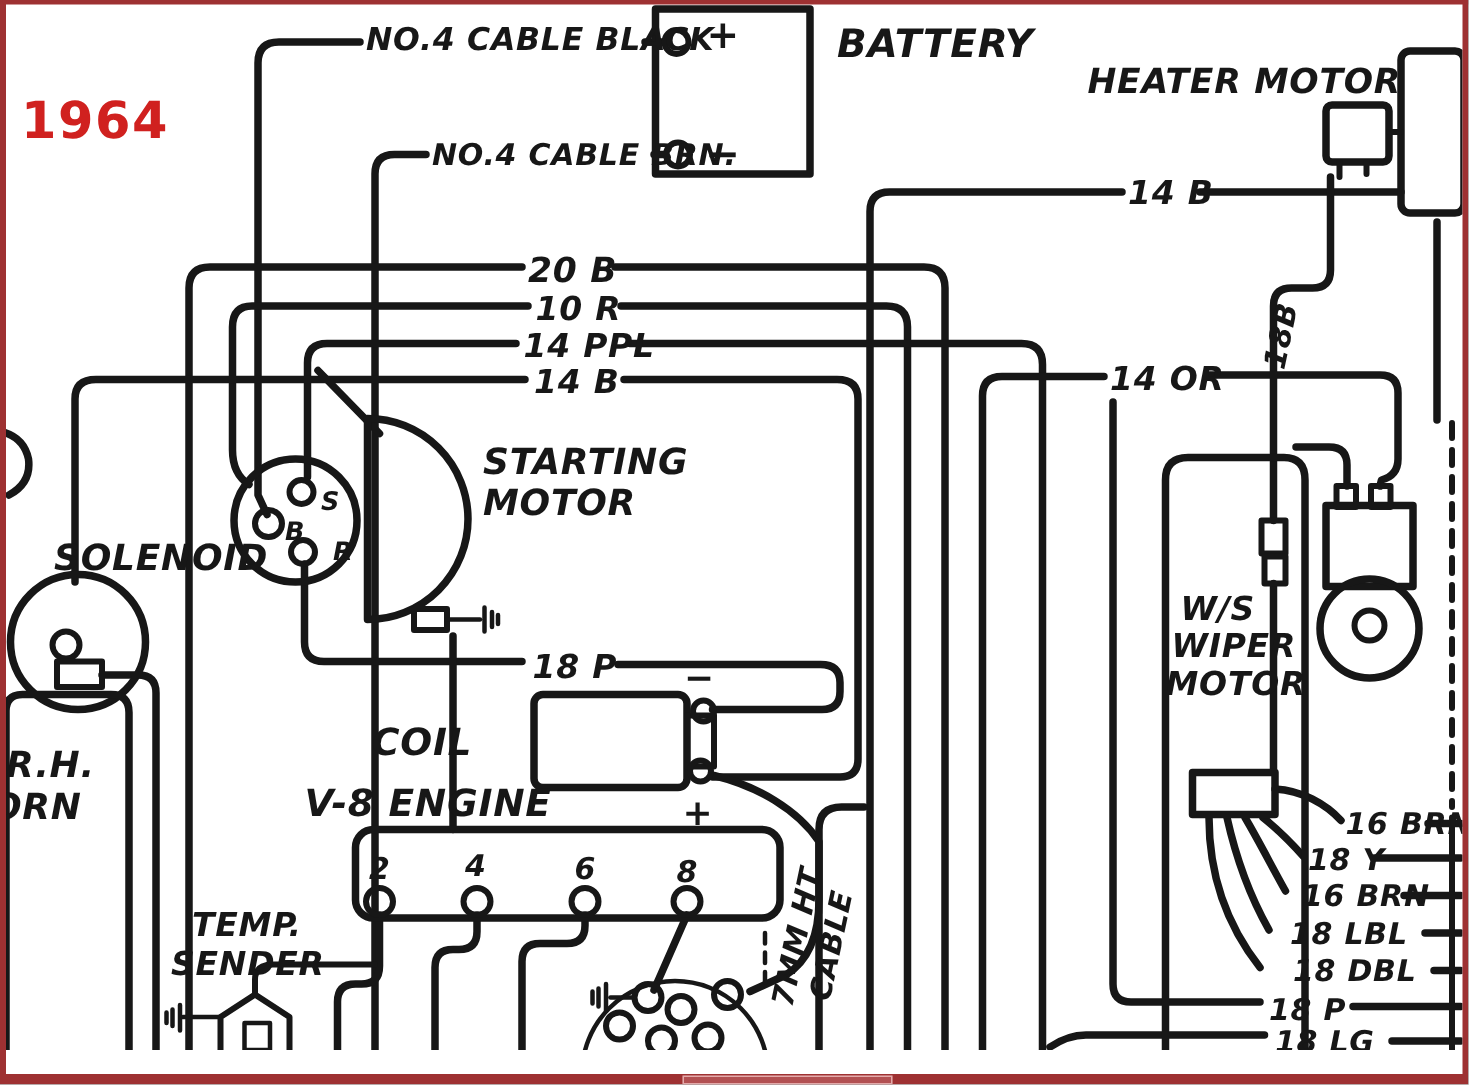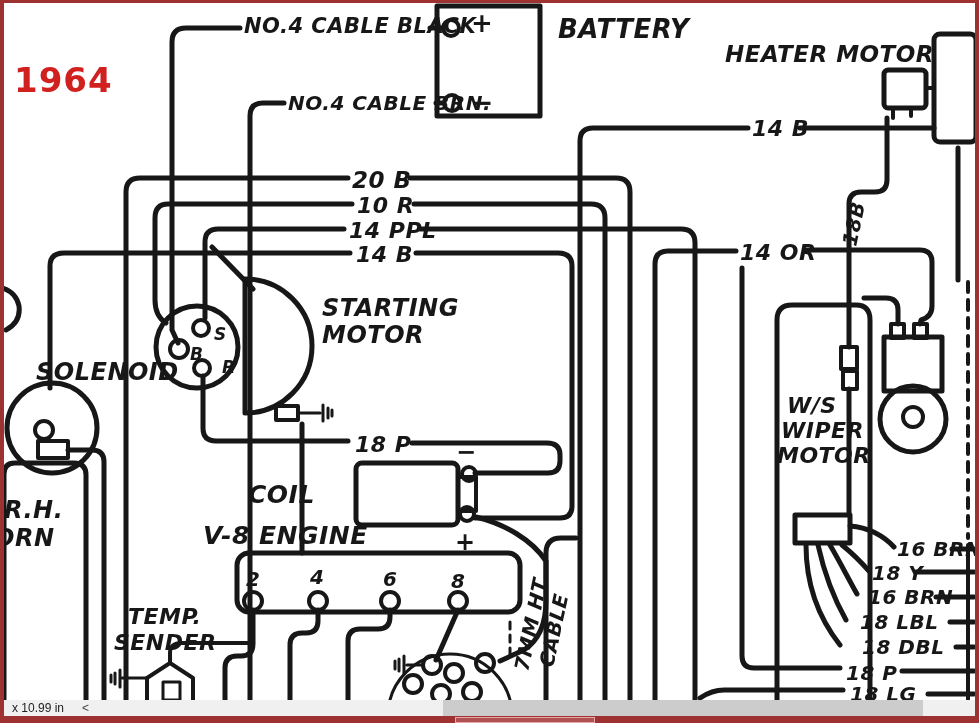--- a/index.html
+++ b/index.html
@@ -197,25 +197,20 @@
         <text class="t" x="872" y="580" font-size="20">18 Y</text>
         <text class="t" x="868" y="604" font-size="20">16 BRN</text>
         <text class="t" x="860" y="629" font-size="20">18 LBL</text>
         <text class="t" x="862" y="654" font-size="20">18 DBL</text>
         <text class="t" x="846" y="680" font-size="20">18 P</text>
         <text class="t" x="850" y="701" font-size="20">18 LG</text>
       </g>
     </svg>
   </div>
 
-  <div id="statusbar">
-    <span class="label">x 10.99 in</span>
-    <span class="chev">&lt;</span>
-    <div class="thumb"></div>
-  </div>
 
   <div id="edge-top" class="edge"></div>
   <div id="edge-left" class="edge"></div>
   <div id="edge-right" class="edge"></div>
   <div id="bottomstrip">
     <div class="seg"></div>
   </div>
 </div>
 
 </body></html>

